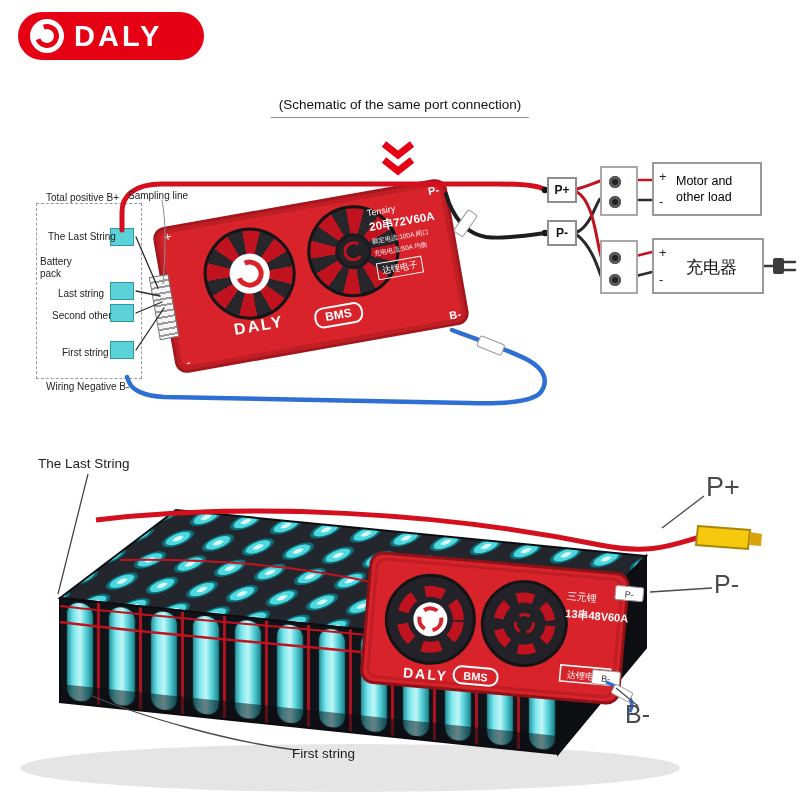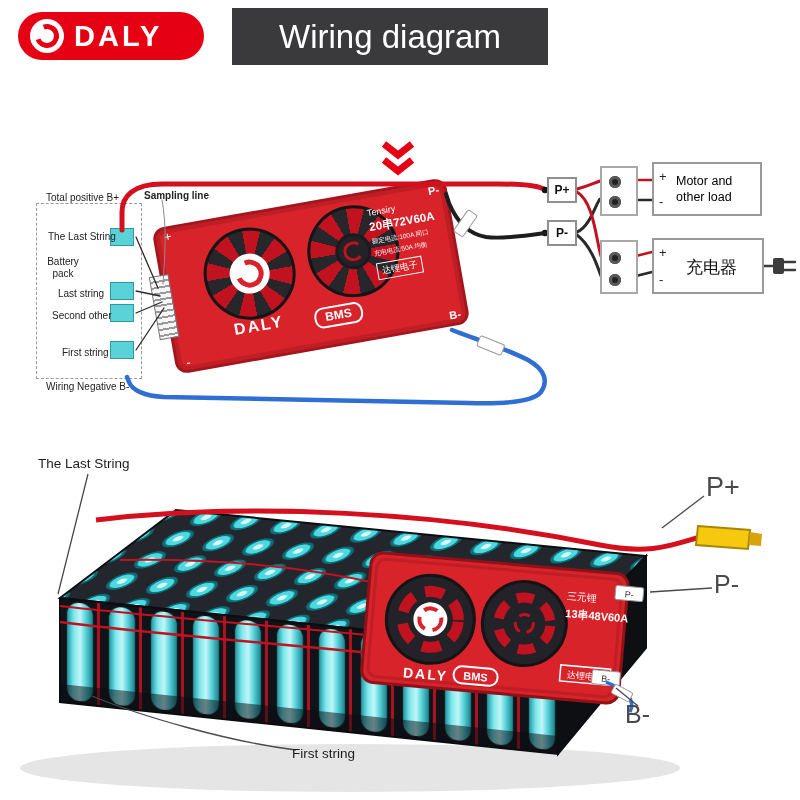--- a/index.html
+++ b/index.html
@@ -15,23 +15,23 @@
   .logo-text{color:#fff;font-size:29px;font-weight:800;letter-spacing:3px;}
   .title-banner{position:absolute;left:232px;top:8px;width:316px;height:57px;background:#3a3a3c;color:#fff;
         display:flex;align-items:center;justify-content:center;font-size:33px;z-index:5;}
   .subtitle{position:absolute;left:50%;top:97px;transform:translateX(-50%);font-size:13.5px;color:#101010;
         padding:0 8px 5px;border-bottom:1px solid #8a8a8a;white-space:nowrap;z-index:5;}
   .chevrons{position:absolute;left:376px;top:140px;z-index:5;}
 
   
   .lbl{position:absolute;font-size:10px;color:#222;line-height:1.2;z-index:4;}
   .l-tp{left:46px;top:192px;}
-  .l-sl{left:144px;top:190px;font-weight:bold;}
+  .l-sl{left:128px;top:190px;}
   .l-ls{left:48px;top:231px;}
-  .l-bp{left:40px;top:256px;width:46px;text-align:center;}
+  .l-bp{left:40px;top:256px;width:46px;}
   .l-3s{left:58px;top:288px;}
   .l-2s{left:52px;top:310px;}
   .l-1s{left:62px;top:347px;}
   .l-tn{left:46px;top:381px;}
   .battery-box{position:absolute;left:36px;top:203px;width:104px;height:174px;border:1px dashed #9a9a9a;z-index:1;}
   .cell{position:absolute;width:24px;height:18px;background:#5ad2d8;border:1px solid #2d9aa1;z-index:2;box-sizing:border-box;}
   .c1{left:110px;top:228px}.c2{left:110px;top:282px}.c3{left:110px;top:304px}.c4{left:110px;top:341px}
 
   
   .bms-top{position:absolute;left:162px;top:202px;width:298px;height:148px;background:#d8232a;
@@ -101,23 +101,21 @@
 </style>
 </head>
 <body>
 
 <div id="page">
 
   <div class="logo">
     <span class="logo-icon"></span>
     <span class="logo-text">DALY</span>
   </div>
-  <div class="title-banner">
-    <span>Wiring diagram</span>
-  </div>
+  <div class="subtitle">(Schematic of the same port connection)</div>
   <svg class="chevrons" width="44" height="42" viewBox="0 0 44 42">
     <path d="M8,4 L22,15 L36,4" stroke="#e60013" stroke-width="7" fill="none"></path>
     <path d="M8,20 L22,31 L36,20" stroke="#e60013" stroke-width="7" fill="none"></path>
   </svg>
 
   <div class="lbl l-tp">Total positive B+</div>
   <div class="lbl l-sl">Sampling line</div>
   <div class="lbl l-ls">The Last String</div>
   <div class="lbl l-bp">Battery pack</div>
   <div class="lbl l-3s">Last string</div>

